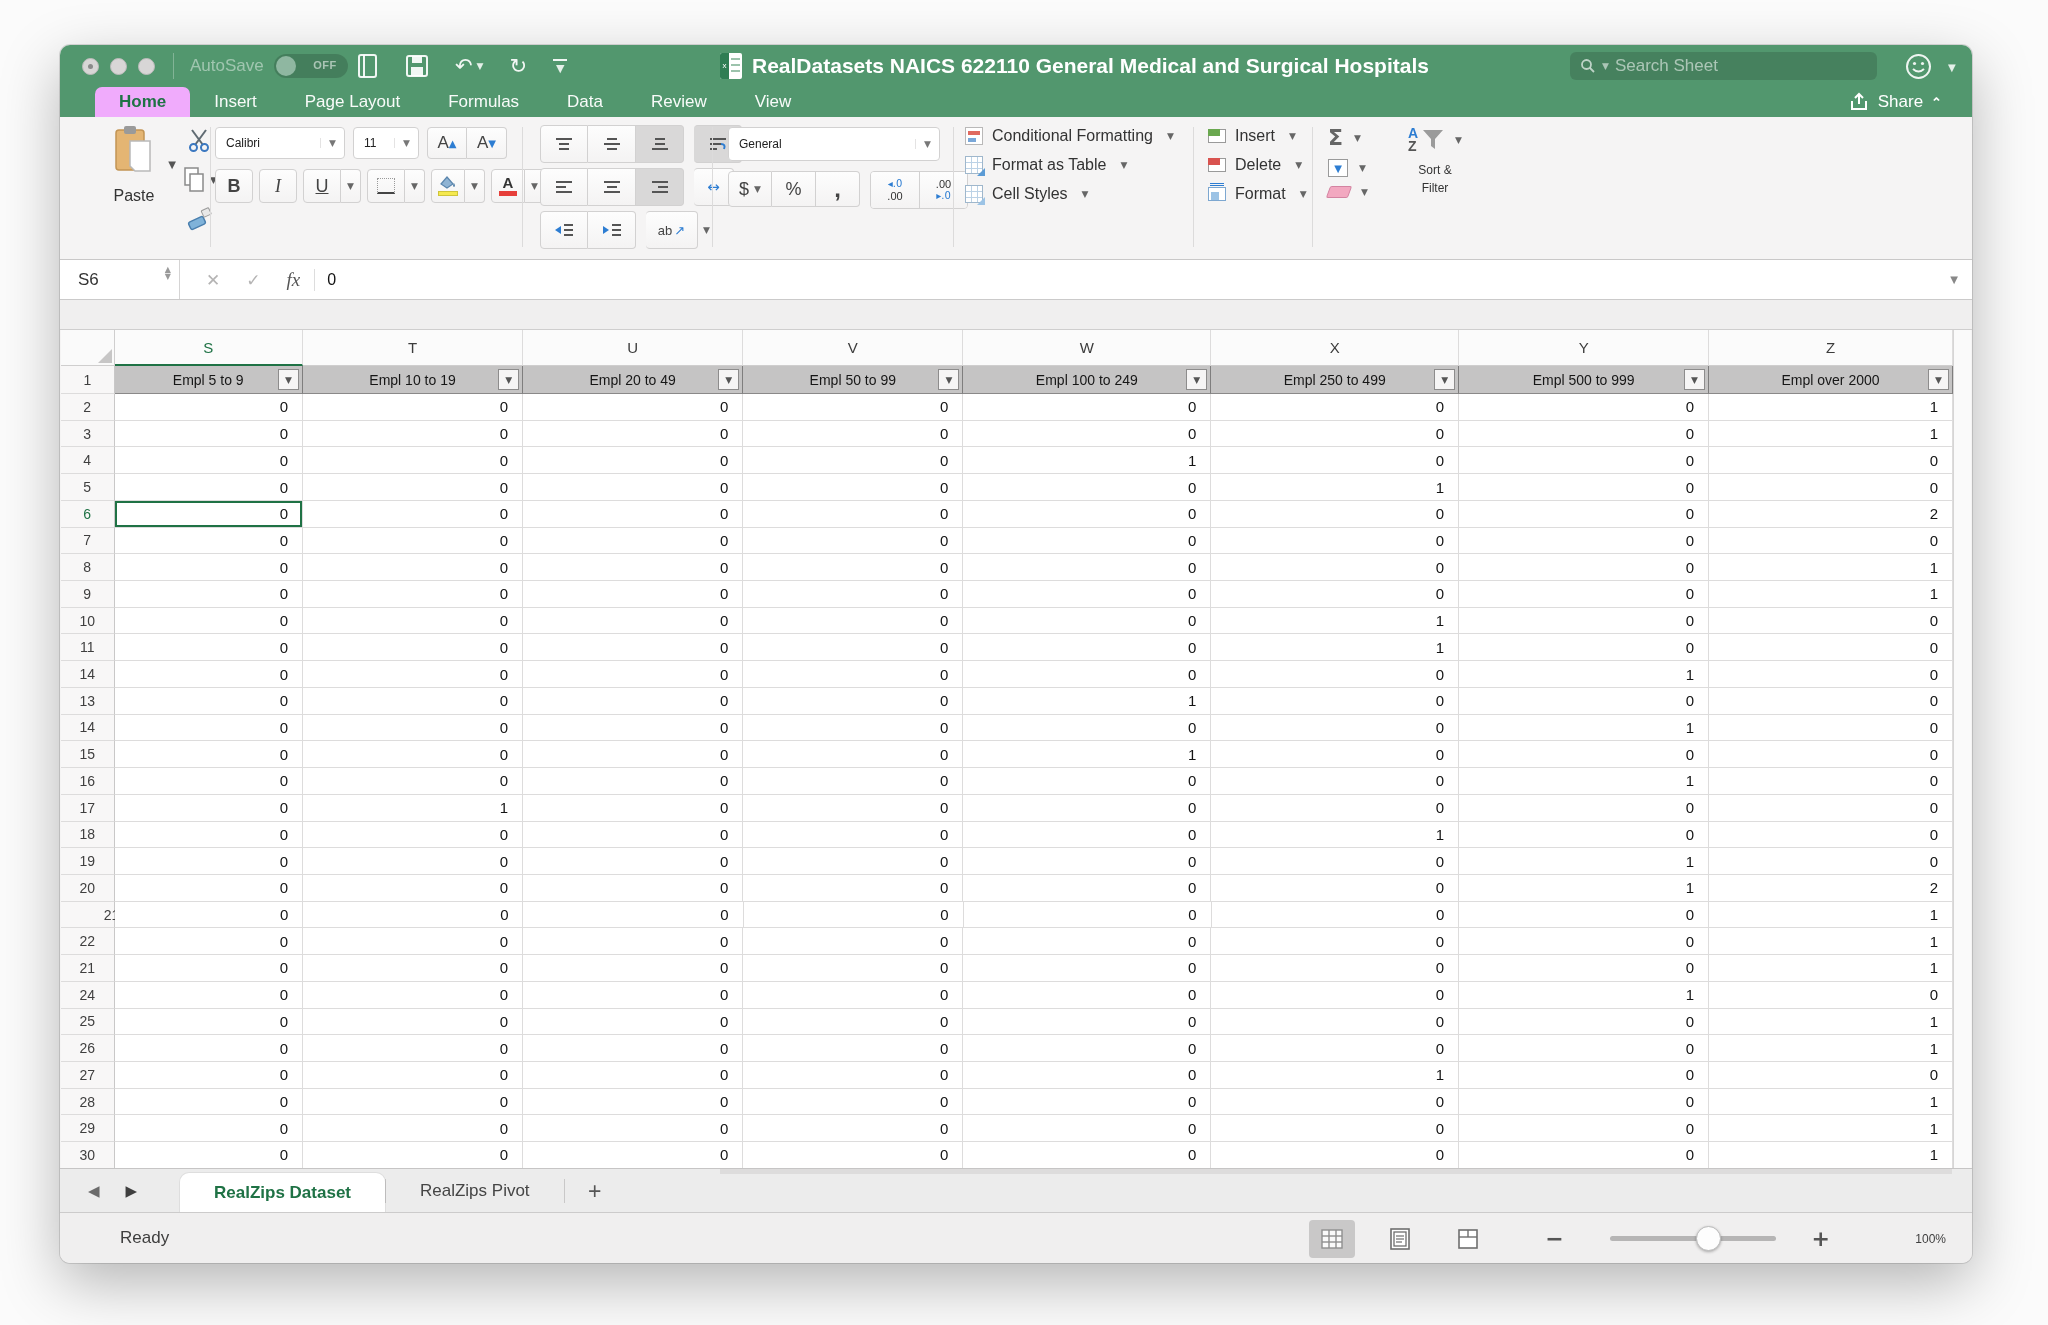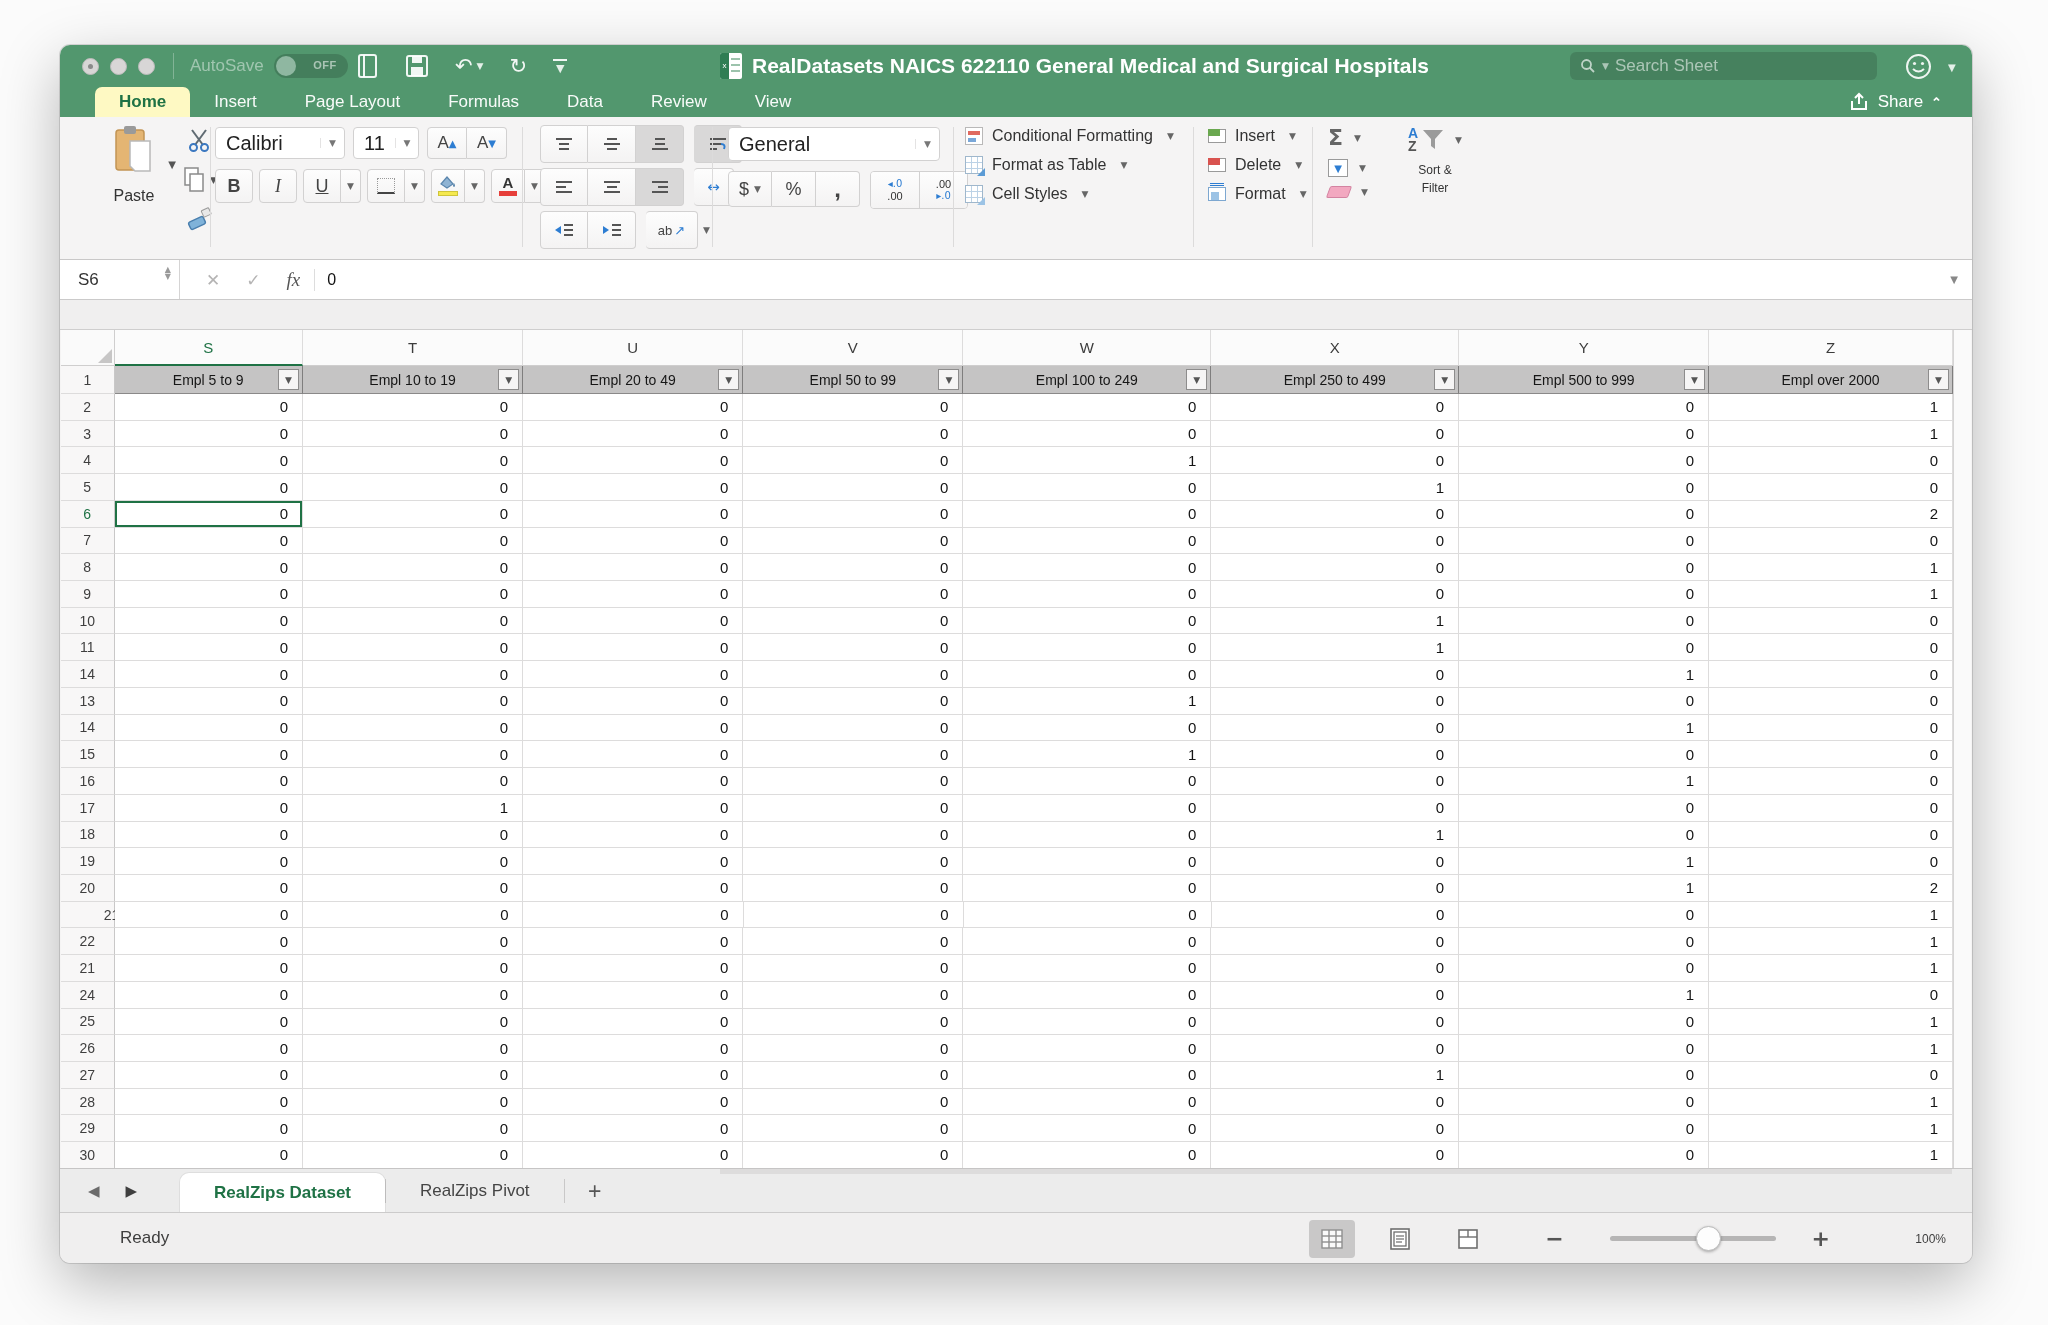--- a/index.html
+++ b/index.html
@@ -33,31 +33,31 @@
   .searchbox { position:absolute; left:1510px; top:7px; width:307px; height:28px; border-radius:6px; background:rgba(0,0,0,.14);
     display:flex; align-items:center; padding:0 10px; gap:6px; color:rgba(255,255,255,.6); }
   .searchbox .ph { font-size:17px; color:rgba(255,255,255,.55); }
   .smiley { position:absolute; left:1845px; top:8px; }
   .smiley-caret { position:absolute; left:1888px; top:17px; font-size:10px; color:rgba(255,255,255,.85); }
 
   
   .tabrow { position:absolute; left:0; top:42px; right:0; height:30px; background:#52976e; }
   #tabs { position:absolute; left:35px; top:0; height:30px; display:flex; }
   .rtab { height:30px; padding:0 24px; display:flex; align-items:center; font-size:17px; color:rgba(255,255,255,.96); }
-  .rtab.active { background:#fef9c3; border-radius:7px 7px 0 0; color:#1f7245; font-weight:bold; }
+  .rtab.active { background:#f0abfc; border-radius:7px 7px 0 0; color:#1f7245; font-weight:bold; }
   .share { position:absolute; right:30px; top:0; height:30px; display:flex; align-items:center; gap:8px; color:#fff; font-size:17px; }
   .share .caret { font-size:13px; font-weight:bold; }
 
   
   .ribbon { position:absolute; left:0; top:72px; right:0; height:143px; background:#f5f4f4; border-bottom:1px solid #c9c8c8; }
   .rdiv { position:absolute; top:10px; bottom:12px; width:1px; background:#dcdbdb; }
   .rbtn { border:1px solid #d2d1d1; background:linear-gradient(#fdfdfd,#f4f3f3); border-radius:4px;
     display:inline-flex; align-items:center; justify-content:center; color:#444; }
   .combo { border:1px solid #d2d1d1; background:#fff; border-radius:4px; display:flex; align-items:center; }
-  .combo .val { flex:1; padding:0 10px; font-size:20px; color:#222; }
+  .combo .val { flex:1; padding:0 10px; font-size:12px; color:#222; }
   .combo .arr { width:24px; text-align:center; color:#777; font-size:9px; border-left:1px solid #e4e3e3; }
   .dropcaret { font-size:9px; color:#666; margin-left:5px; }
   .icon-lines line { stroke:#555; stroke-width:2; }
   .blue { color:#2d7dd2; }
 
   
   .g-clip { position:absolute; left:30px; top:6px; width:120px; height:130px; }
   .paste-btn { position:absolute; left:8px; top:2px; width:72px; height:96px; display:flex; flex-direction:column; align-items:center; }
   .paste-label { font-size:16px; color:#333; margin-top:10px; }
   .paste-caret { position:absolute; right:-6px; top:34px; font-size:10px; color:#555; }

